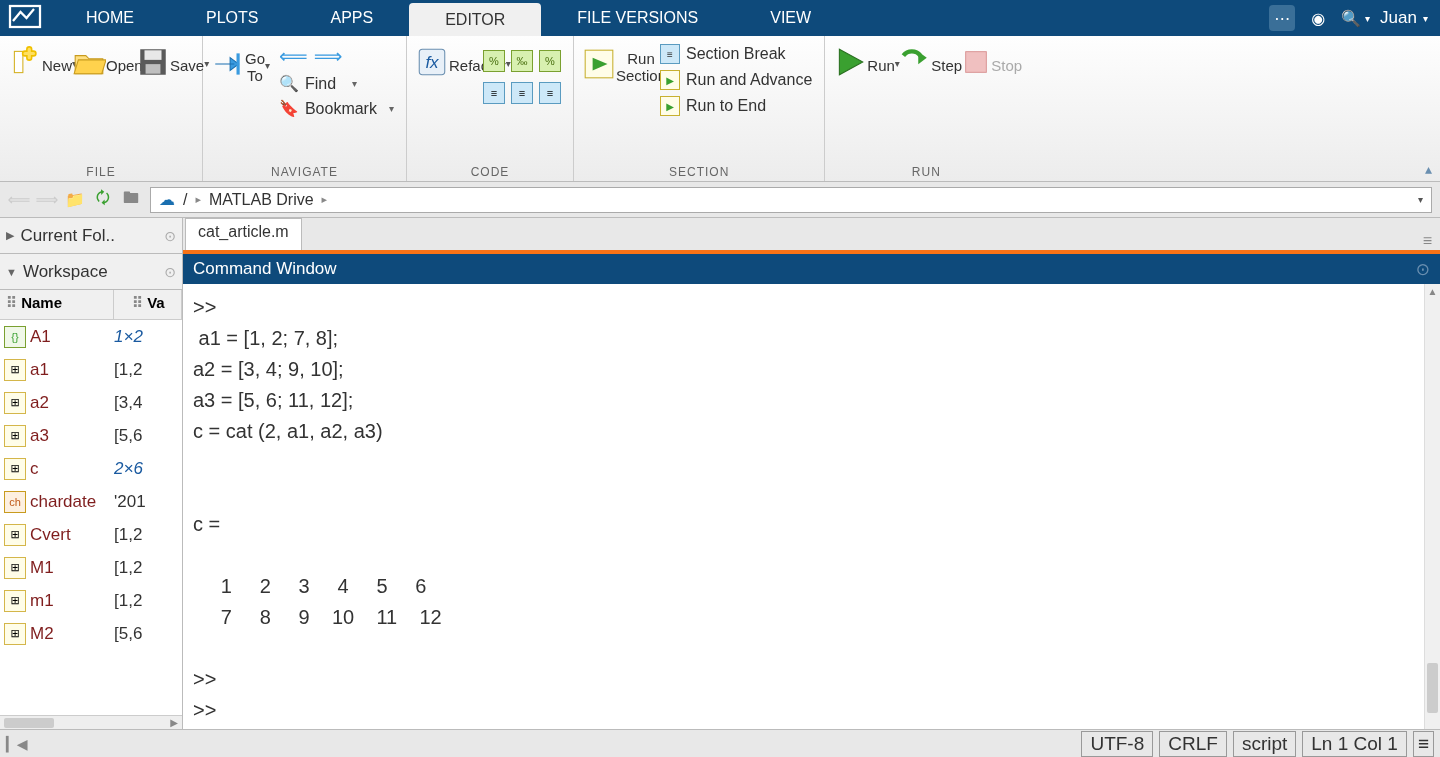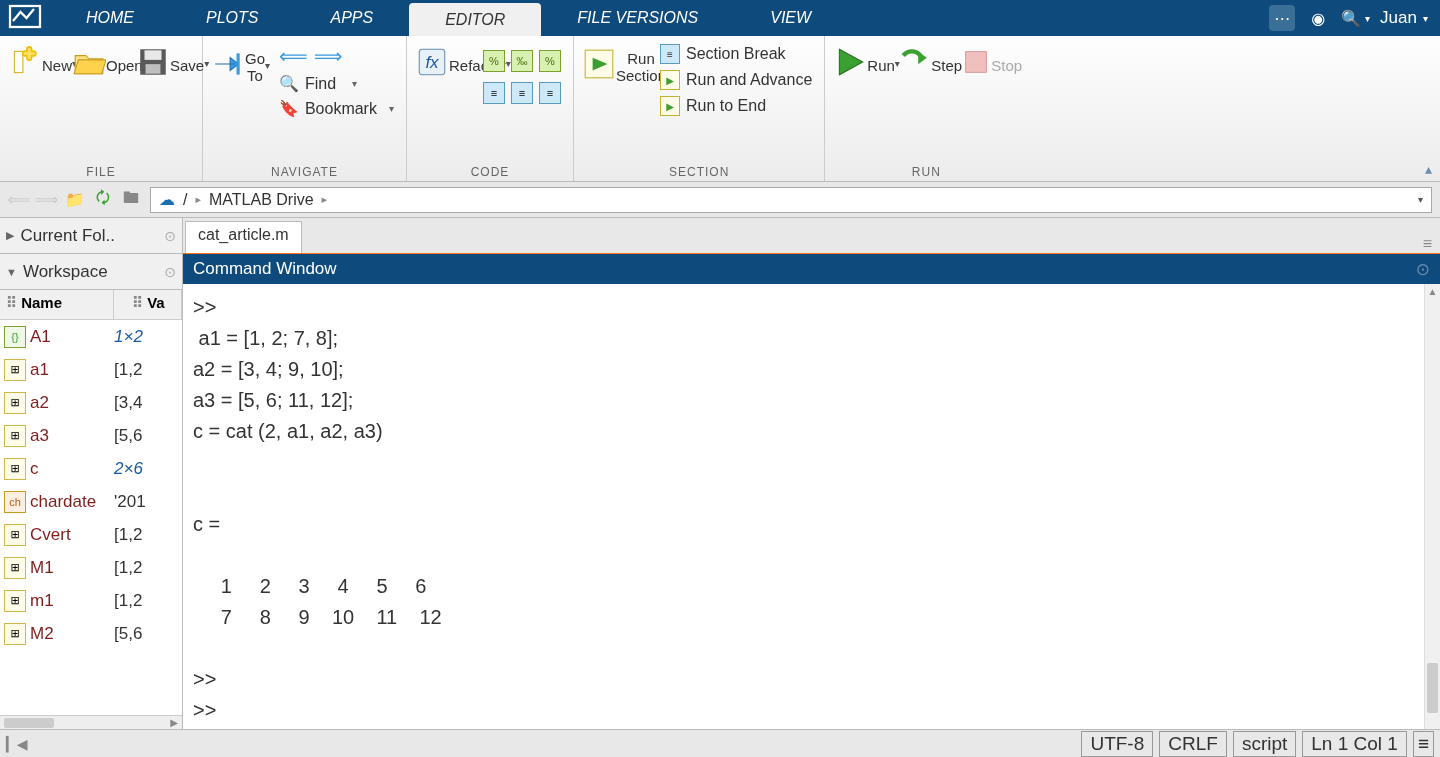--- a/index.html
+++ b/index.html
@@ -1,21 +1,21 @@
 <!DOCTYPE html>
 <html><head>
 <meta charset="utf-8">
 <style>
 * { box-sizing: border-box; margin: 0; padding: 0; font-family: "Segoe UI", Arial, sans-serif; }
 body { width: 1440px; height: 757px; overflow: hidden; background: #e8e8e8; display: flex; flex-direction: column; }
 
 
 .menubar { height: 36px; background: #0e4a7b; display: flex; align-items: stretch; color: #fff; font-size: 16px; }
 .menubar .logo { width: 50px; display: flex; align-items: center; justify-content: center; }
-.menubar .tab { padding: 0 36px; display: flex; align-items: center; cursor: pointer; font-style: italic; }
+.menubar .tab { padding: 0 36px; display: flex; align-items: center; cursor: pointer; }
 .menubar .tab.active { background: #f0f0f0; color: #333; border-top-left-radius: 4px; border-top-right-radius: 4px; margin-top: 3px; }
 .menubar .tab.highlight { background: #0090d0; }
 .menubar .right { margin-left: auto; display: flex; align-items: center; gap: 10px; padding: 0 12px; }
 .menubar .right .iconbtn { width: 26px; height: 26px; display: flex; align-items: center; justify-content: center; background: #3a6f98; border-radius: 4px; }
 .menubar .right .user { display: flex; align-items: center; gap: 6px; font-size: 17px; }
 
 
 .ribbon { height: 146px; background: linear-gradient(#fefefe, #ececec); border-bottom: 1px solid #bbb; display: flex; position: relative; }
 .ribbon-group { border-right: 1px solid #ccc; display: flex; flex-direction: column; align-items: center; padding: 4px 8px 2px 8px; }
 .ribbon-group .buttons { flex: 1; display: flex; align-items: flex-start; gap: 6px; }
@@ -50,21 +50,21 @@
 .ws-row { height: 33px; display: flex; align-items: center; font-size: 17px; }
 .ws-row .icn { width: 22px; height: 22px; margin: 0 4px; display: flex; align-items: center; justify-content: center; border: 1px solid #d4b64a; background: #fffde8; font-size: 11px; }
 .ws-row .nm { width: 84px; color: #7f1d1d; }
 .ws-row .vl { flex: 1; font-style: italic; color: #1a5aa0; }
 .ws-row .vl.black { font-style: normal; color: #333; }
 .hscroll { height: 14px; background: #eee; border-top: 1px solid #ccc; display: flex; align-items: center; }
 .hscroll .thumb { width: 50px; height: 10px; background: #ccc; margin-left: 4px; border-radius: 2px; }
 .hscroll .arr { margin-left: auto; margin-right: 4px; color: #888; font-size: 10px; }
 
 .rightpanel { flex: 1; display: flex; flex-direction: column; }
-.tabstrip { height: 36px; background: #e8e8e8; border-bottom: 1px solid #f97316; display: flex; align-items: flex-end; }
+.tabstrip { height: 36px; background: #e8e8e8; border-bottom: 4px solid #f97316; display: flex; align-items: flex-end; }
 .filetab { height: 32px; background: #fff; border: 1px solid #bbb; border-bottom: none; padding: 4px 12px; font-size: 16px; color: #333; margin-left: 2px; }
 .tabstrip .menuicon { margin-left: auto; margin-right: 8px; color: #888; }
 
 .cmdwin-title { height: 30px; background: #0e4a7b; color: #fff; font-size: 17px; display: flex; align-items: center; padding: 0 10px; }
 .cmdwin-title .circ { margin-left: auto; color: #6a8fb0; }
 .cmdwin { flex: 1; background: #fff; font-family: Consolas, monospace; font-size: 20px; color: #333; padding: 8px 10px; overflow: hidden; position: relative; white-space: pre; line-height: 1.55; }
 .cmdwin .vsb { position: absolute; right: 0; top: 0; bottom: 0; width: 16px; background: #f0f0f0; border-left: 1px solid #ddd; }
 .cmdwin .vsb .arr { text-align: center; color: #888; font-size: 10px; }
 .cmdwin .vsb .thumb { position: absolute; bottom: 16px; left: 2px; right: 2px; height: 50px; background: #ccc; border-radius: 2px; }
 

